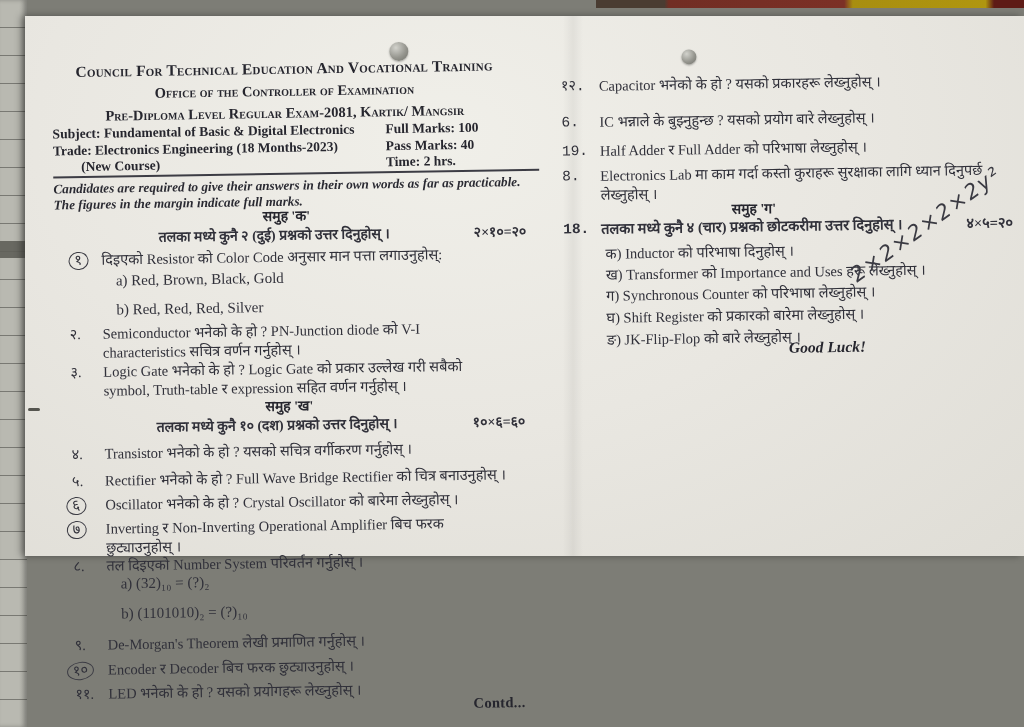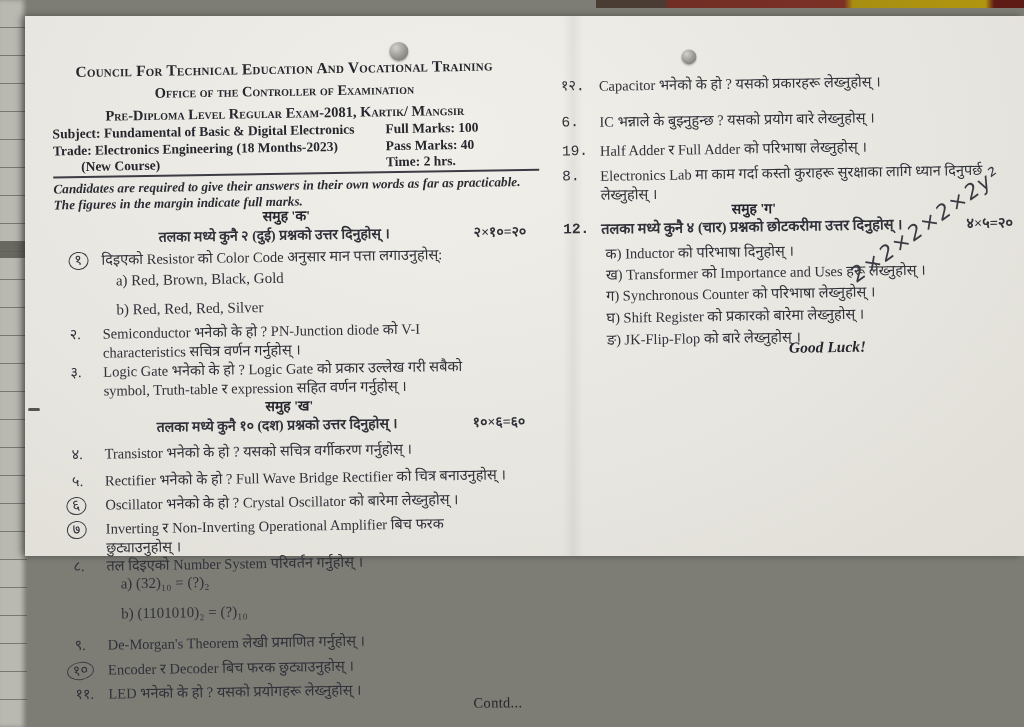--- a/index.html
+++ b/index.html
@@ -77,21 +77,21 @@
   .instr .marks{position:absolute;top:0;font-weight:bold;}
   
   .q{display:flex;font-size:14.5px;line-height:19px;}
   .q .no{flex:none;width:47px;padding-left:14px;box-sizing:border-box;}
   .q .txt{flex:1;white-space:pre-line;}
   .col-right .q .no{width:42px;padding-left:4px;font-family:Liberation Mono, monospace;}
   .circ{display:inline-block;border:1.6px solid #3c3c44;border-radius:50%;padding:0 5px 1px 5px;transform:rotate(-8deg);line-height:15px;}
   .sub{font-size:15px;}
   .col-left .sub{left:61px;}
   .gitem{left:46px;font-size:14.5px;}
-  .contd{font-weight:normal;font-size:14.5px;letter-spacing:.3px;color:#26262e;}
+  .contd{font-weight:bold;font-size:14.5px;letter-spacing:.3px;color:#26262e;}
   .goodluck{font-weight:bold;font-style:italic;font-size:15.5px;color:#26262e;}
   .scribble{
     left:300px;top:252px;transform:rotate(-35deg);transform-origin:0 100%;
     font-family:"DejaVu Sans",sans-serif;font-style:italic;font-size:21px;
     color:#3a3a42;letter-spacing:2px;white-space:nowrap;
   }
 </style>
 </head>
 <body>
 
@@ -216,21 +216,21 @@
       </div>
       <div class="q" style="top:152px;left:0;width:468px">
         <span class="no">8.</span>
         <span class="txt">Electronics Lab मा काम गर्दा कस्तो कुराहरू सुरक्षाका लागि ध्यान दिनुपर्छ
 लेख्नुहोस् ।</span>
       </div>
 
       <div class="ghead gheadC" style="top:186px">समुह 'ग'</div>
 
       <div class="q" style="top:205px;left:0;width:462px;font-weight:bold">
-        <span class="no">12.</span>
+        <span class="no">18.</span>
         <span class="txt" style="white-space:normal">तलका मध्ये कुनै ४ (चार) प्रश्नको छोटकरीमा उत्तर दिनुहोस् ।</span>
         <span class="marks" style="position:absolute;right:8px;top:0">४×५=२०</span>
       </div>
 
       <div class="gitem" style="top:228px">क) Inductor को परिभाषा दिनुहोस् ।</div>
       <div class="gitem" style="top:249px">ख) Transformer को Importance and Uses हरू लेख्नुहोस् ।</div>
       <div class="gitem" style="top:270px">ग) Synchronous Counter को परिभाषा लेख्नुहोस् ।</div>
       <div class="gitem" style="top:292px">घ) Shift Register को प्रकारको बारेमा लेख्नुहोस् ।</div>
       <div class="gitem" style="top:314px">ङ) JK-Flip-Flop को बारे लेख्नुहोस् ।</div>
 

